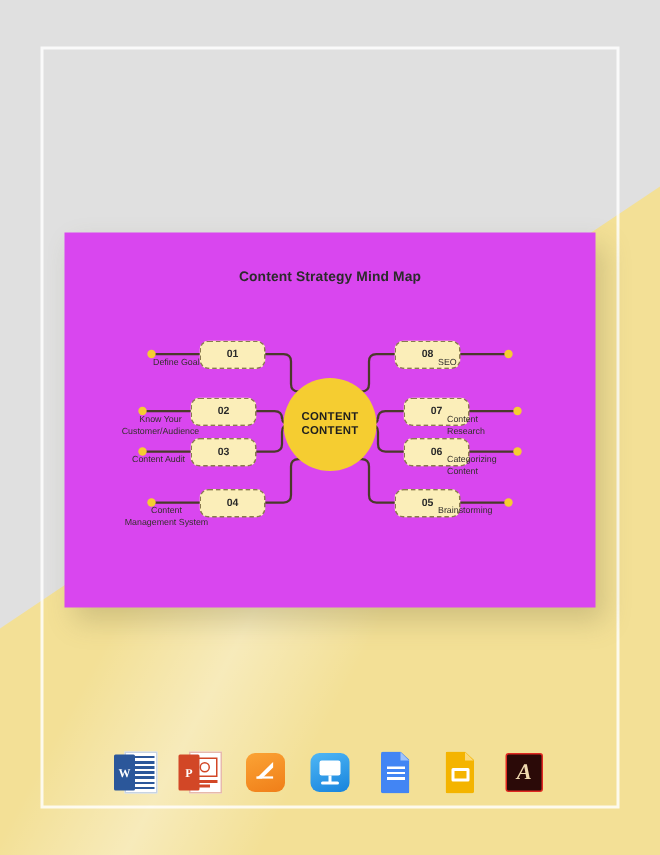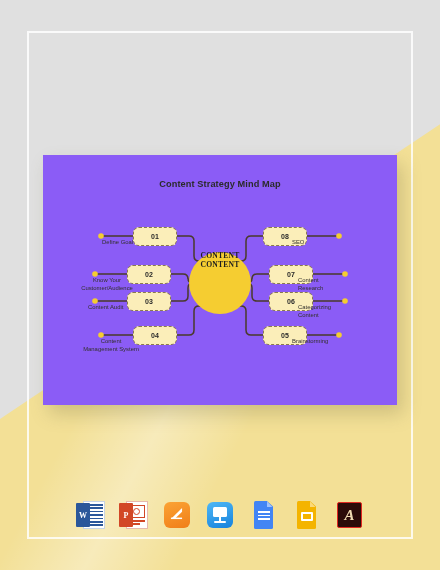--- a/index.html
+++ b/index.html
@@ -50,21 +50,21 @@
     pointer-events: none;
   }
 
   
   #card {
     position: absolute;
     left: 43px;
     top: 155px;
     width: 354px;
     height: 250px;
-    background: #8b5cf6;
+    background: #d946ef;
     box-shadow: 6px 9px 17px rgba(120,110,70,0.28);
   }
   .card-title {
     position: absolute;
     left: 0; right: 0;
     top: 24px;
     text-align: center;
     font-size: 9.2px;
     font-weight: bold;
     color: #2b2b2b;
@@ -81,29 +81,28 @@
 
   .hub {
     position: absolute;
     left: 146px;
     top: 97px;
     width: 62px;
     height: 62px;
     border-radius: 50%;
     background: #f5cd31;
     display: flex;
-    align-items: flex-start;
+    align-items: center;
     justify-content: center;
     text-align: center;
     line-height: 1.18;
     font-size: 7.6px;
     font-weight: bold;
     color: #1e1e1e;
     letter-spacing: 0.2px;
-    font-family: Liberation Serif, serif;
   }
 
   .node {
     position: absolute;
     width: 44px;
     height: 19px;
     background: #fbeeb9;
     border: 1px dashed #8a7a4e;
     border-radius: 6px;
     display: flex;

